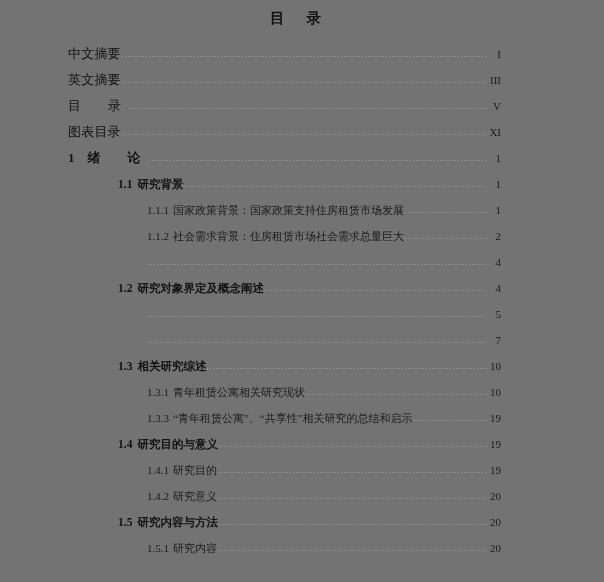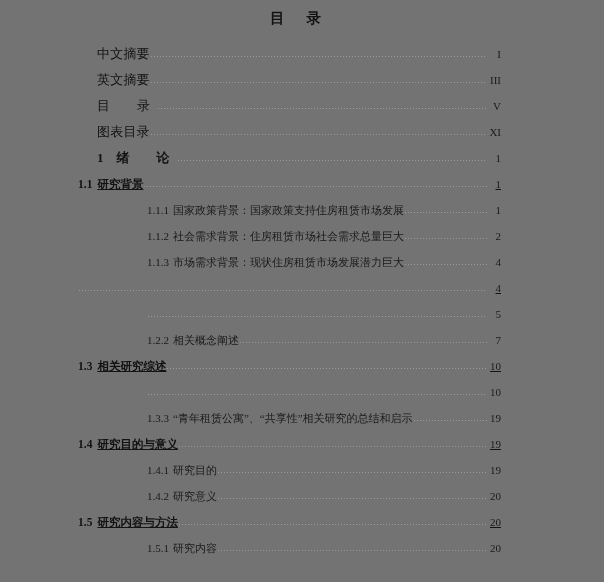--- a/index.html
+++ b/index.html
@@ -80,42 +80,41 @@
     font-size: 11px;
     color: #1b1b1b;
     text-align: right;
     min-width: 13px;
     line-height: 26px;
     font-family: "Liberation Serif", "DejaVu Serif", serif;
   }
 
   
   .lvl0 {
-    padding-left: 97px;
+    padding-left: 68px;
   }
   .lvl0 .toc-label {
     font-size: 13px;
     color: #131313;
   }
   .lvl0.front .toc-label {
     font-weight: normal;
     letter-spacing: 0.2px;
   }
   .lvl0.chapter .toc-label {
     font-weight: bold;
     font-family: Liberation Serif, serif;
   }
   .lvl0.chapter .toc-page {
     font-weight: normal;
   }
 
   
   .lvl1 {
-    padding-left: 78px;
-    text-decoration: underline;
+    padding-left: 118px;
   }
   .lvl1 .toc-label {
     font-size: 11.5px;
     font-weight: bold;
     color: #121212;
   }
 
   
   .lvl2 {
     padding-left: 147px;
@@ -189,43 +188,43 @@
         <span class="toc-label"><span class="num">1.1.1</span><span>国家政策背景：国家政策支持住房租赁市场发展</span></span>
         <span class="leader"></span>
         <span class="toc-page">1</span>
       </li>
       <li class="toc-row lvl2 sub">
         <span class="toc-label"><span class="num">1.1.2</span><span>社会需求背景：住房租赁市场社会需求总量巨大</span></span>
         <span class="leader"></span>
         <span class="toc-page">2</span>
       </li>
       <li class="toc-row lvl2 sub">
-        <span class="toc-label"><span class="num">1.1.3</span><span>市场需求背景：现状住房租赁市场发展潜力巨大</span></span>
         <span class="leader"></span>
         <span class="toc-page">4</span>
       </li>
       <li class="toc-row lvl1 sub">
+        <span class="toc-label"><span class="num">1.2</span><span>研究对象界定及概念阐述</span></span>
         <span class="leader"></span>
         <span class="toc-page">4</span>
       </li>
       <li class="toc-row lvl2 sub">
         <span class="leader"></span>
         <span class="toc-page">5</span>
       </li>
       <li class="toc-row lvl2 sub">
-        <span class="toc-label"><span class="num">1.2.2</span><span>相关概念阐述</span></span>
         <span class="leader"></span>
         <span class="toc-page">7</span>
       </li>
       <li class="toc-row lvl1 sub">
         <span class="toc-label"><span class="num">1.3</span><span>相关研究综述</span></span>
         <span class="leader"></span>
         <span class="toc-page">10</span>
       </li>
       <li class="toc-row lvl2 sub">
+        <span class="toc-label"><span class="num">1.3.1</span><span>青年租赁公寓相关研究现状</span></span>
         <span class="leader"></span>
         <span class="toc-page">10</span>
       </li>
       <li class="toc-row lvl2 sub">
         <span class="toc-label"><span class="num">1.3.3</span><span>“青年租赁公寓”、“共享性”相关研究的总结和启示</span></span>
         <span class="leader"></span>
         <span class="toc-page">19</span>
       </li>
       <li class="toc-row lvl1 sub">
         <span class="toc-label"><span class="num">1.4</span><span>研究目的与意义</span></span>

